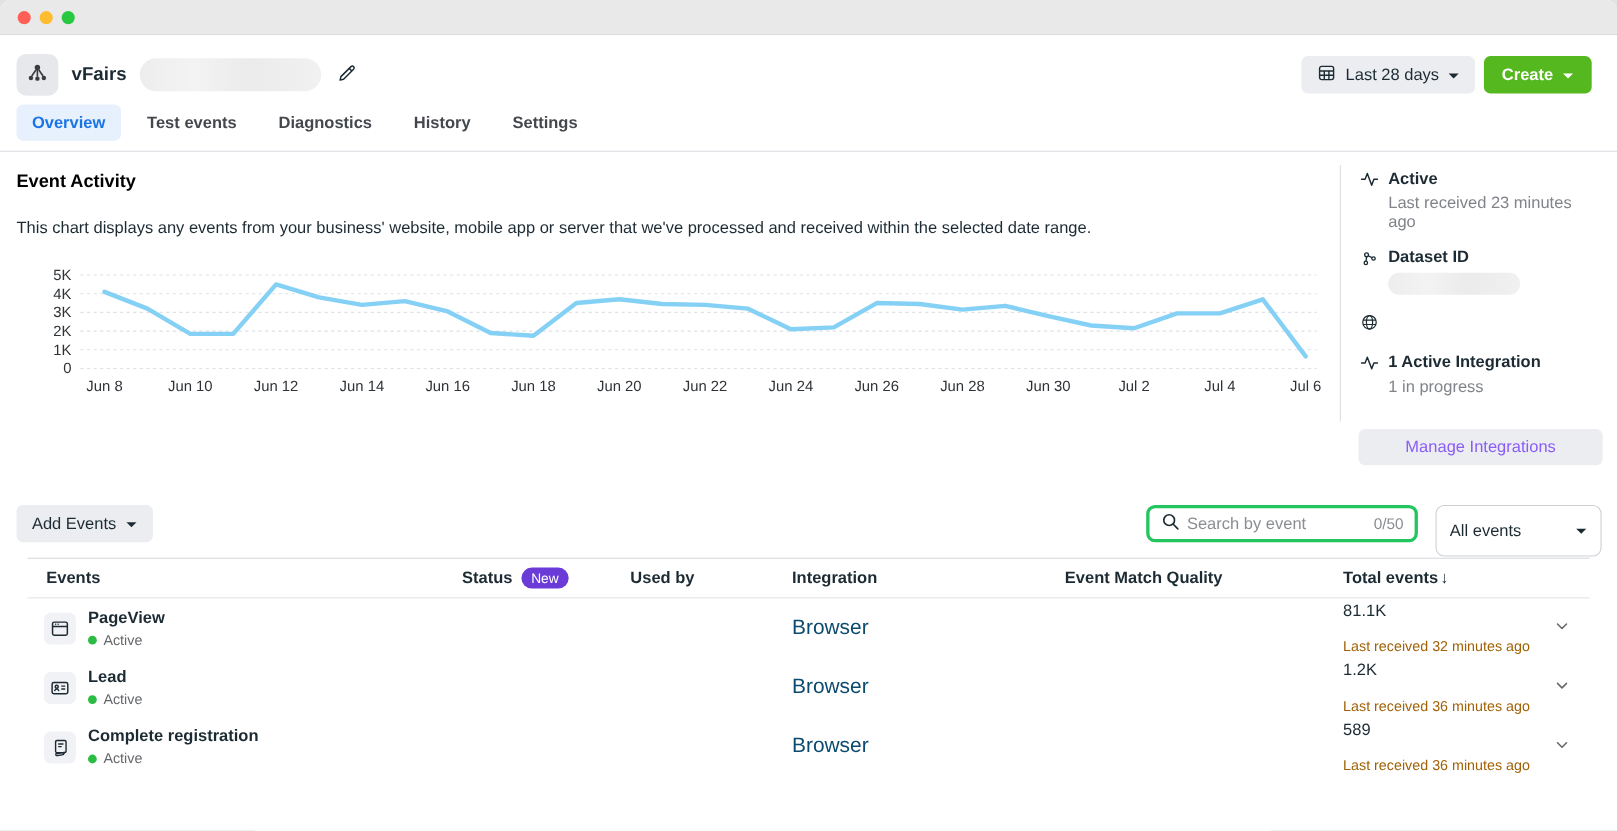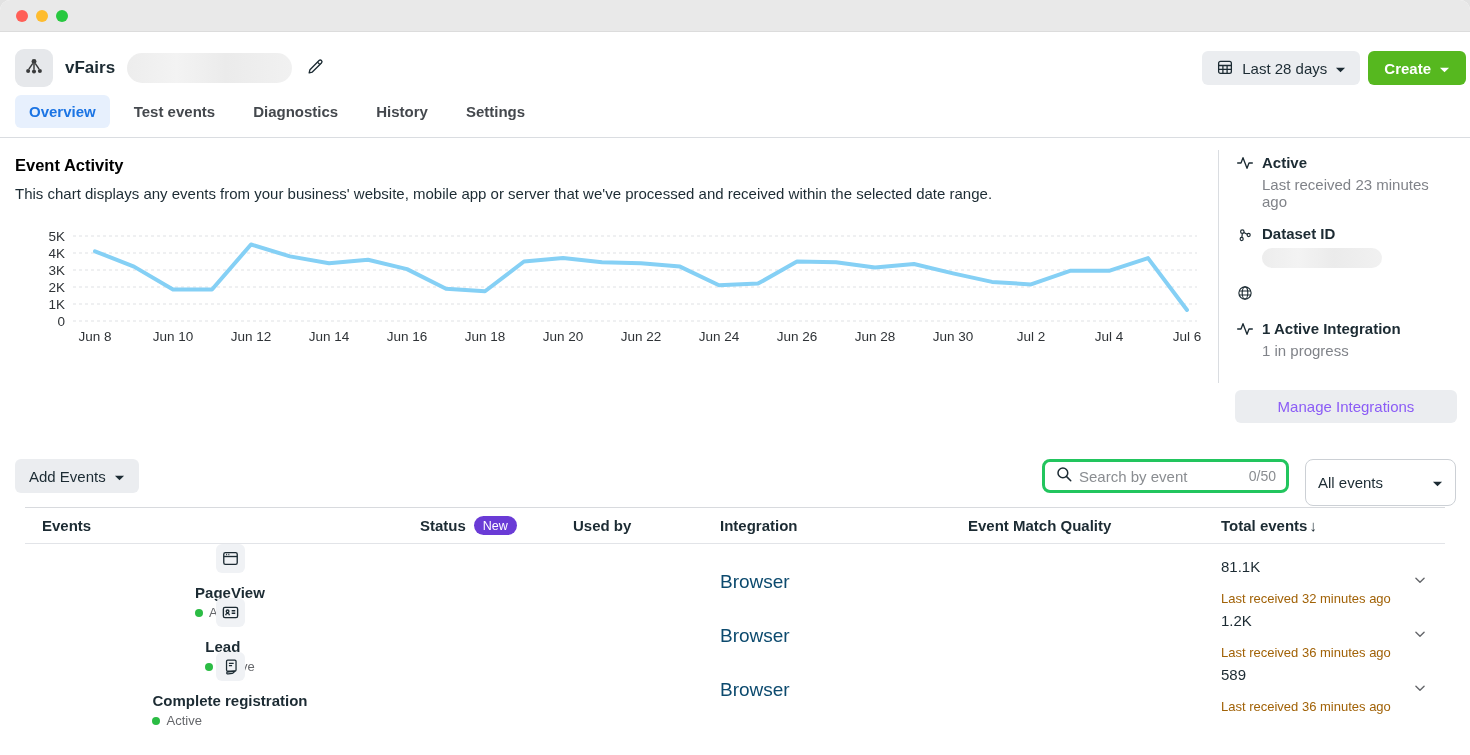--- a/index.html
+++ b/index.html
@@ -17,35 +17,35 @@
   .app { position:absolute; top:32px; left:0; right:0; bottom:0; background:#fff; }
 
   
   .header-left { position:absolute; top:17px; left:15px; display:flex; align-items:center; gap:12px; }
   .avatar { width:38px; height:38px; border-radius:9px; background:#e6e8eb; display:flex; align-items:center; justify-content:center; }
   .app-title { font-size:17px; font-weight:700; color:#1c2b33; }
   .redacted { background:linear-gradient(90deg,#ededed,#f3f3f3 30%,#ebebeb 60%,#f1f1f1); border-radius:15px; }
   .redacted.title-pill { width:165px; height:30px; }
   .icon-btn { background:none; border:none; cursor:pointer; display:flex; align-items:center; padding:2px; }
 
-  .header-right { position:absolute; top:19px; right:4px; display:flex; gap:8px;padding-left:31px; }
+  .header-right { position:absolute; top:19px; right:23px; display:flex; gap:8px;padding-left:31px; }
   .btn { display:flex; align-items:center; gap:8px; height:34px; border:none; border-radius:6px; font-size:15px; font-family:inherit; cursor:pointer; }
   .btn-gray { background:#ebedf0; color:#1c2b33; padding:0 14px; }
   .btn-green { color:#fff; font-weight:700; padding:0 16px; }
 
   
   .tabs { position:absolute; top:63px; left:15px; display:flex; gap:10px; }
   .tab { padding:8px 14px; font-size:15px; font-weight:600; color:#44484d; border-radius:6px; cursor:pointer; }
   .tab.active { color:#1b74e4; background:#e7f0fd; }
   .tabs-divider { position:absolute; top:105px; left:0; right:0; border-bottom:1px solid #dadde1; }
 
   
   .activity { position:absolute; top:124px; left:15px; width:1190px; }
   .activity h2 { font-size:16.5px; font-weight:700; color:#000000; }
-  .activity p { margin-top:10px; font-size:15px; color:#1c2b33; }
+  .activity p { margin-top:24px; font-size:15px; color:#1c2b33; }
   .chart-wrap { margin-top:22px; }
 
   
   .side-divider { position:absolute; left:1218px; top:118px; height:233px; border-left:1px solid #dadde1; }
   .sidebar { position:absolute; left:1237px; top:122px; width:220px; }
   .side-item { display:flex; gap:9px; margin-bottom:15px; }
   .side-ico { width:16px; padding-top:2px; flex:none; }
   .side-title { font-size:15px; font-weight:700; color:#1c2b33; }
   .side-sub { font-size:15px; color:#808389; margin-top:5px; }
   .side-link { font-size:15px; color:#1b74e4; margin-top:6px; cursor:pointer; display:inline-block; }
@@ -60,21 +60,21 @@
   .search-box input::placeholder { color:#8a8d91; }
   .search-count { font-size:14px; color:#8a8d91; }
   .select-box { display:flex; align-items:center; justify-content:space-between; width:151px; height:47px; border:1px solid #ccd0d5; border-radius:8px; padding:0 12px; font-size:15px; color:#1c2b33; background:#fff; cursor:pointer; }
 
   
   .table { position:absolute; left:25px; right:25px; top:475px; }
   .t-head { display:grid; grid-template-columns:395px 153px 147px 248px 253px 182px 1fr; align-items:center; height:37px; border-top:1px solid #d8dade; border-bottom:1px solid #e2e4e8; font-size:15px; font-weight:700; color:#1c2b33; }
   .t-head .cell1 { padding-left:17px; display:flex; align-items:center; gap:8px; }
   .badge-new { font-size:12.5px; font-weight:400; color:#fff; border-radius:10px; padding:2.5px 9px; }
   .t-row { display:grid; grid-template-columns:395px 153px 147px 248px 253px 182px 1fr; align-items:center; height:54px; }
-  .ev-cell { display:flex; align-items:center; gap:11px; padding-left:15px;flex-direction:column; }
+  .ev-cell { display:flex; align-items:center; gap:11px; padding-left:15px; }
   .ev-tile { width:29px; height:29px; border-radius:6px; background:#f0f2f5; display:flex; align-items:center; justify-content:center; flex:none; }
   .ev-name { font-size:15px; font-weight:700; color:#1c2b33; }
   .ev-status { display:flex; align-items:center; gap:6px; margin-top:4px; font-size:13px; color:#65676b; }
   .dot { width:8px; height:8px; border-radius:50%; }
   .cell-plain { font-size:19px; color:#0c4a6e; }
   .tot-val { font-size:15px; color:#1c2b33; }
   .tot-sub { font-size:13px; color:#a16207; margin-top:16px; }
   .row-chevron { justify-self:end; padding-right:18px; cursor:pointer; display:flex; }
   .sort-arrow { font-weight:400; font-size:15px; margin-left:2px; }
 

